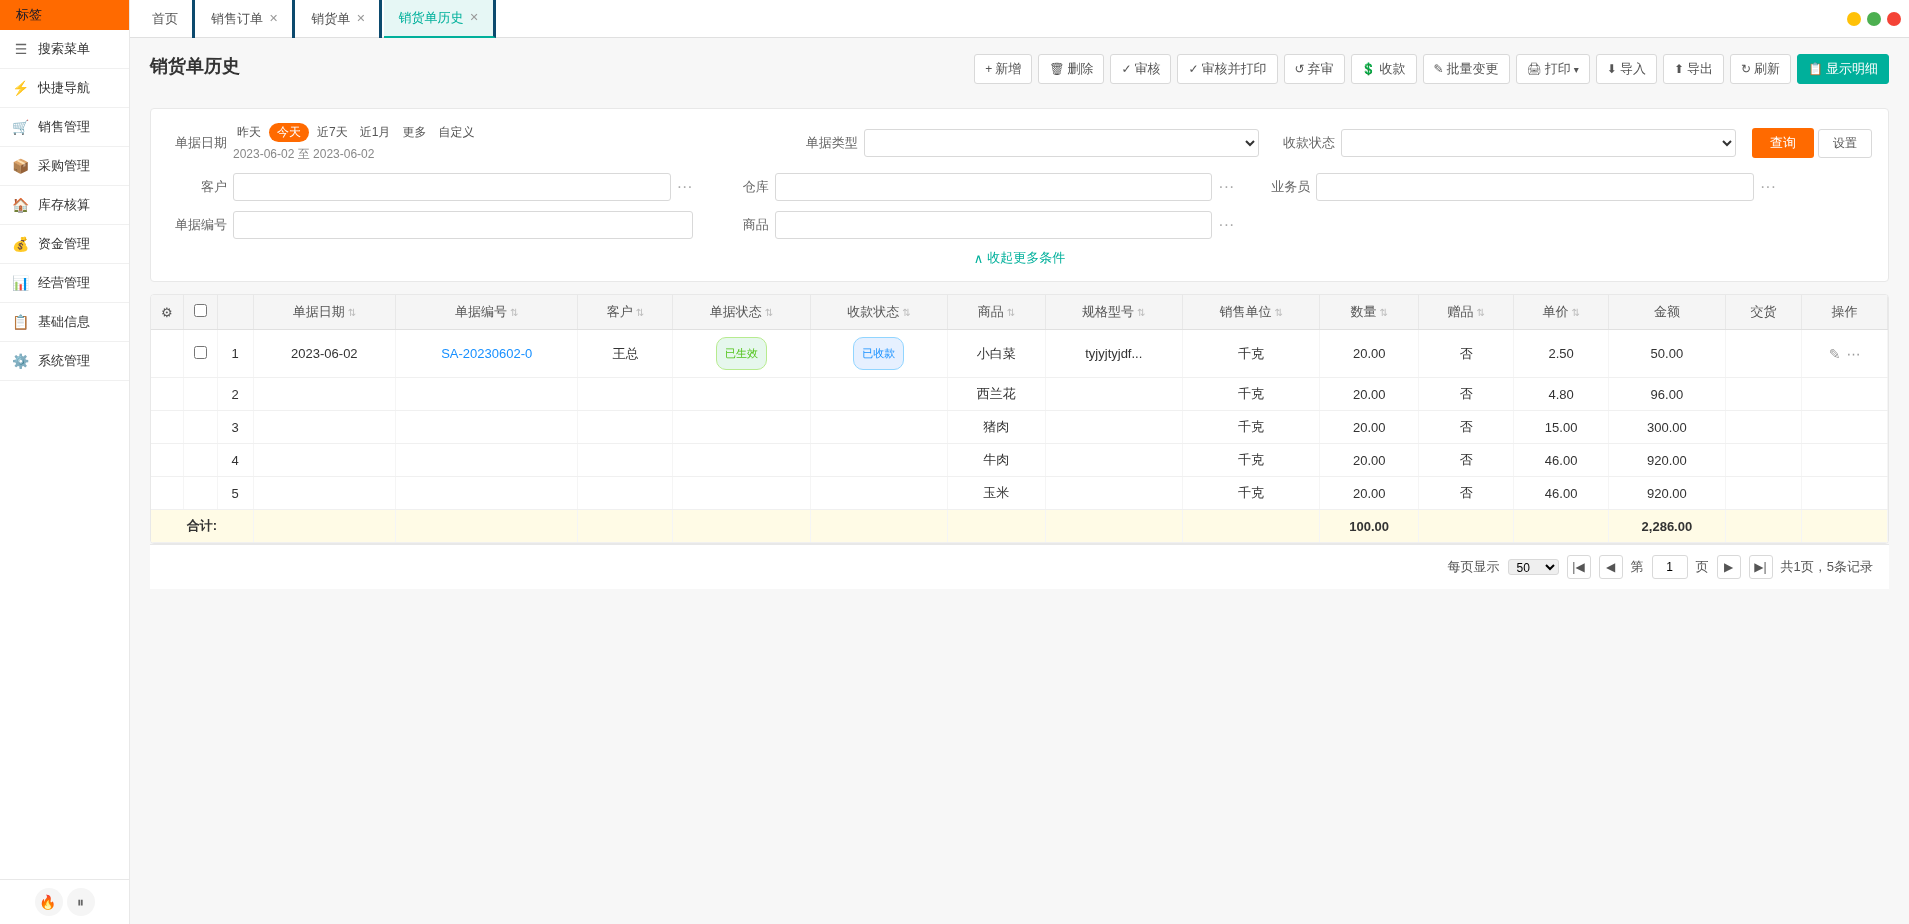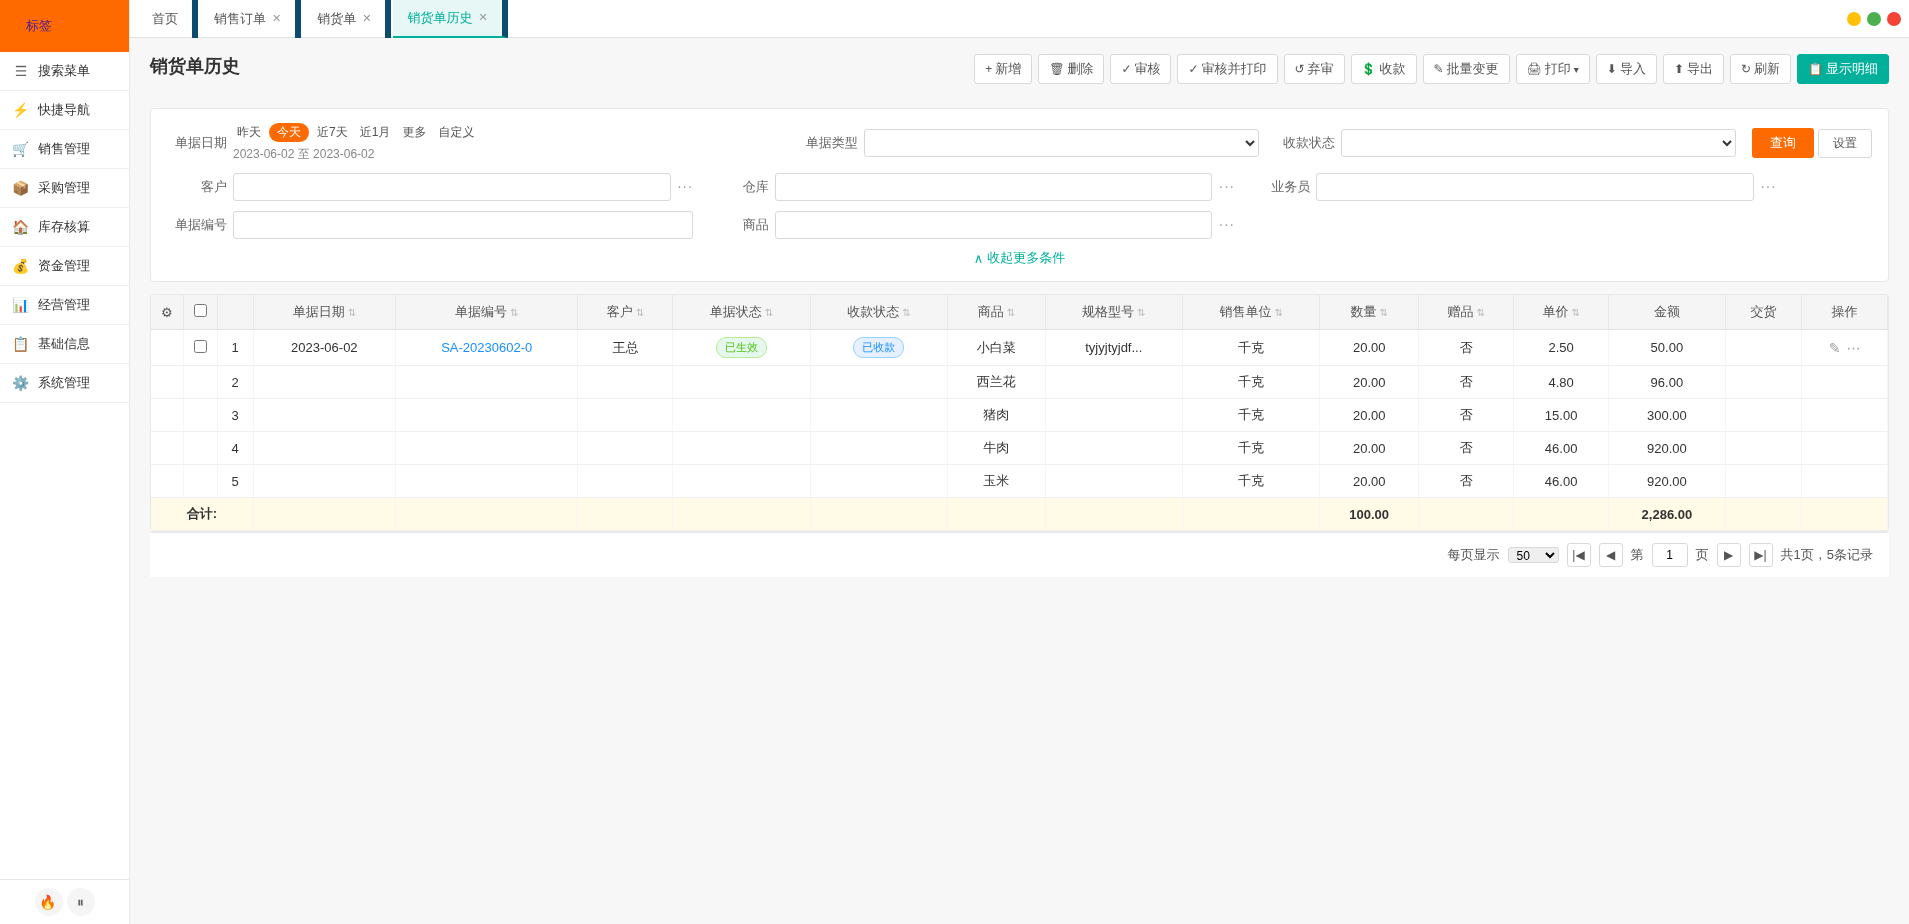--- a/index.html
+++ b/index.html
@@ -9,25 +9,25 @@
     .sidebar {
       width: 130px;
       background: #fff;
       border-right: 1px solid #e8e8e8;
       display: flex;
       flex-direction: column;
       flex-shrink: 0;
     }
     .sidebar-top {
       background: #ff6a00;
-      height: 52px;
+      height: 30px;
       display: flex;
       align-items: center;
-      padding: 0 26px;
-      color: #4c1d95;
+      padding: 0 16px;
+      color: #0f172a;
       font-size: 12px;
     }
     .sidebar-item {
       display: flex;
       align-items: center;
       padding: 10px 12px;
       cursor: pointer;
       color: #333;
       gap: 8px;
       border-bottom: 1px solid #f0f0f0;
@@ -59,21 +59,21 @@
       background: #fff;
       border-bottom: 1px solid #e0e0e0;
       height: 38px;
       padding: 0 8px;
       gap: 2px;
       flex-shrink: 0;
     }
     .tab {
       display: flex; align-items: center; gap: 4px;
       padding: 6px 14px; cursor: pointer;
-      border-right: 6px solid #0c4a6e;
+      border-right: 3px solid #0c4a6e;
       color: #555; font-size: 13px;
       height: 38px;
     }
     .tab.active {
       background: #e6f7f5;
       color: #00b09b;
       border-bottom: 2px solid #00b09b;
     }
     .tab-close { font-size: 11px; color: #999; margin-left: 2px; cursor: pointer; }
     .tab-spacer { flex: 1; }
@@ -147,21 +147,21 @@
     }
     .data-table td {
       padding: 7px 10px; border-bottom: 1px solid #f0f0f0;
       border-right: 1px solid #f5f5f5;
       color: #333; text-align: center;
       white-space: nowrap;
     }
     .th-sort { display: flex; align-items: center; justify-content: center; gap: 3px; cursor: pointer; }
     .sort-icon { color: #bbb; font-size: 10px; }
     .badge {
-      display: inline-block; padding: 2px 8px; border-radius: 10px;
+      display: inline-block; padding: 8px 8px; border-radius: 10px;
       font-size: 11px;
     }
     .badge-green { background: #e6f7ed; color: #52c41a; border: 1px solid #b7eb8f; }
     .badge-blue { background: #e6f0ff; color: #1890ff; border: 1px solid #91d5ff; }
     .table-link { color: #1890ff; cursor: pointer; text-decoration: none; }
     .action-icons { display: flex; gap: 6px; justify-content: center; }
     .action-icon { color: #999; cursor: pointer; font-size: 14px; }
 
     
     .table-footer td { background: #fffbe6; font-weight: bold; }

